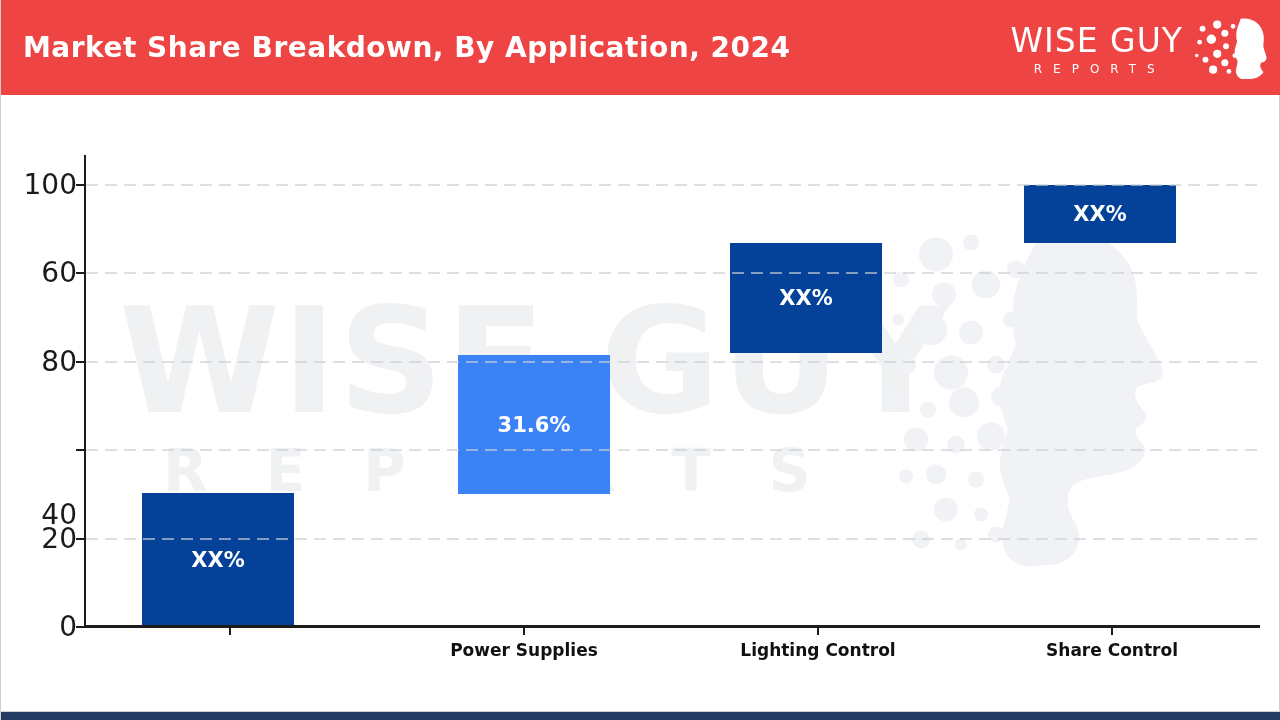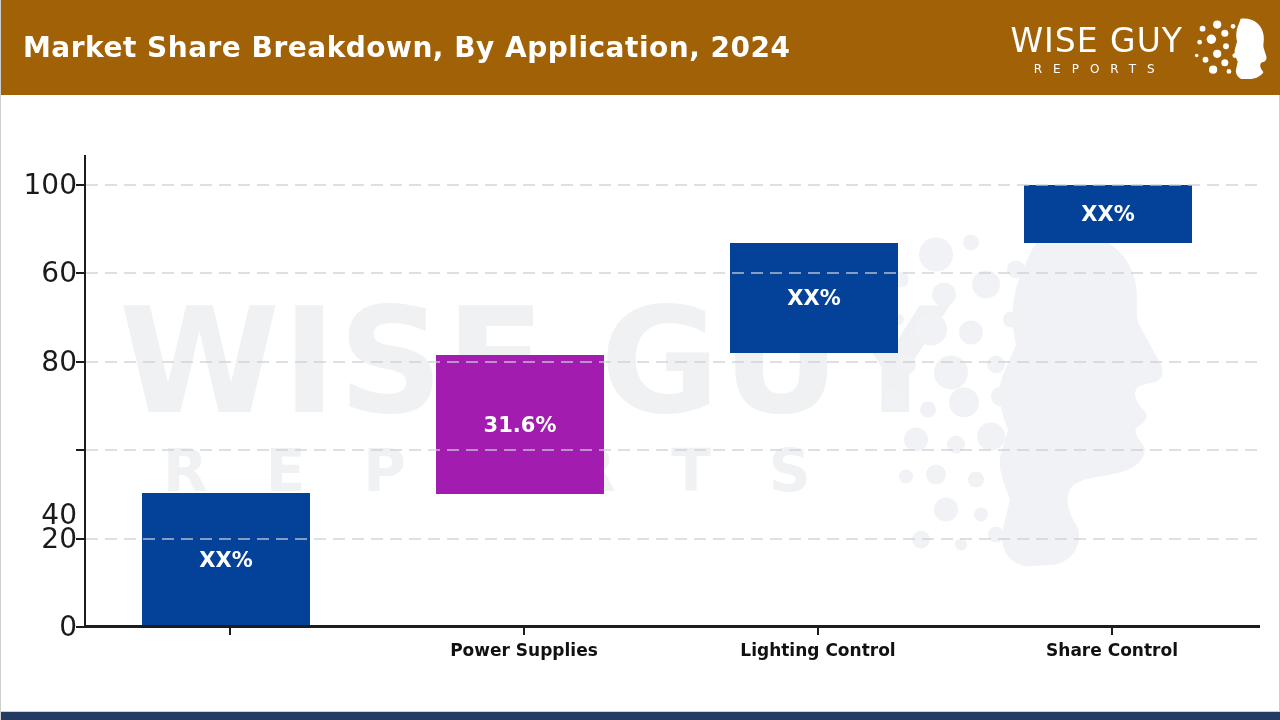--- a/index.html
+++ b/index.html
@@ -3,21 +3,21 @@
 <meta charset="utf-8">
 <style>
   * { margin:0; padding:0; box-sizing:border-box; }
   html,body { width:1280px; height:720px; background:#ffffff; overflow:hidden;
               font-family:"DejaVu Sans", sans-serif; }
   .stage { position:relative; width:1280px; height:720px; background:#ffffff;
            border-left:1px solid #cfcfcf; border-right:1px solid #cfcfcf; }
 
   
   .header { position:absolute; left:0; top:0; width:1280px; height:95px;
-            background:#a16207; display:flex; align-items:center; z-index:10; }
+            background:#ef4444; display:flex; align-items:center; z-index:10; }
   .title { padding-left:22px; color:#ffffff; font-size:28px; font-weight:bold;
            letter-spacing:0.5px; }
   .logo { position:absolute; right:14px; top:6px; height:84px; display:flex;
           align-items:center; }
   .logo-text { text-align:center; color:#ffffff; margin-right:2px; }
   .logo-line1 { font-size:33px; font-weight:500; letter-spacing:1px; color:#ffffff; }
   .logo-line2 { font-size:12px; letter-spacing:11px; margin-top:2px; padding-left:6px;
                 color:#ffffff; }
   .logo-face { width:82px; height:80px; }
 
@@ -37,21 +37,21 @@
              background:#1c1c1c; z-index:4; }
   .axis-x { position:absolute; left:83px; top:625px; width:1176px; height:3px;
             background:#1c1c1c; z-index:4; }
   .gridline { position:absolute; height:2px; z-index:3; }
   .ytick-label { position:absolute; left:0; width:76px; text-align:right;
                  font-size:28px; color:#1a1a1a; line-height:24px; z-index:4; }
   .ytick-mark { position:absolute; width:8px; height:2px; background:#1c1c1c; z-index:4; }
   .xtick-mark { position:absolute; width:2px; height:7px; background:#1c1c1c; z-index:4; }
   .xtick-label { position:absolute; width:240px; text-align:center; font-size:17px;
                  font-weight:bold; color:#111111; z-index:4; }
-  .bar { position:absolute; width:168px; display:flex; align-items:center;
+  .bar { position:absolute; width:152px; display:flex; align-items:center;
          justify-content:center; z-index:2; }
   .bar-label { color:#ffffff; font-size:21px; font-weight:bold; }
 
   
   .footer-line { position:absolute; left:0; bottom:8px; width:1280px; height:1px;
                  background:#cfcfcf; z-index:10; }
   .footer-bar { position:absolute; left:0; bottom:0; width:1280px; height:8px;
                 background:#233a63; z-index:10; }
 </style>
 </head>
@@ -117,21 +117,21 @@
       <div class="ytick-label" style="top: 349.8px;">80</div>
       <div class="ytick-mark" style="left: 75px; top: 360.8px;"></div>
       <div class="ytick-label" style="top: 261.4px;">60</div>
       <div class="ytick-mark" style="left: 75px; top: 272.4px;"></div>
       <div class="ytick-label" style="top: 173px;">100</div>
       <div class="ytick-mark" style="left: 75px; top: 184px;"></div>
       <div class="bar" style="left: 141px; top: 493.074px; height: 133.926px; background: rgb(4, 66, 154);">
         <span class="bar-label" style="color: rgb(255, 255, 255);">XX%</span>
       </div>
       <div class="xtick-mark" style="left: 228px; top: 628px;"></div>
-      <div class="bar" style="left: 435px; top: 354.728px; height: 139.672px; background: #a21caf;">
+      <div class="bar" style="left: 457px; top: 354.728px; height: 139.672px; background: #3b82f6;">
         <span class="bar-label" style="color: rgb(255, 255, 255);">31.6%</span>
       </div>
       <div class="xtick-mark" style="left: 522px; top: 628px;"></div>
       <div class="xtick-label" style="left: 403px; top: 640px;">Power Supplies</div>
       <div class="bar" style="left: 729px; top: 243.344px; height: 109.616px; background: rgb(4, 66, 154);">
         <span class="bar-label" style="color: rgb(255, 255, 255);">XX%</span>
       </div>
       <div class="xtick-mark" style="left: 816px; top: 628px;"></div>
       <div class="xtick-label" style="left: 697px; top: 640px;">Lighting Control</div>
       <div class="bar" style="left: 1023px; top: 185px; height: 58.344px; background: rgb(4, 66, 154);">

